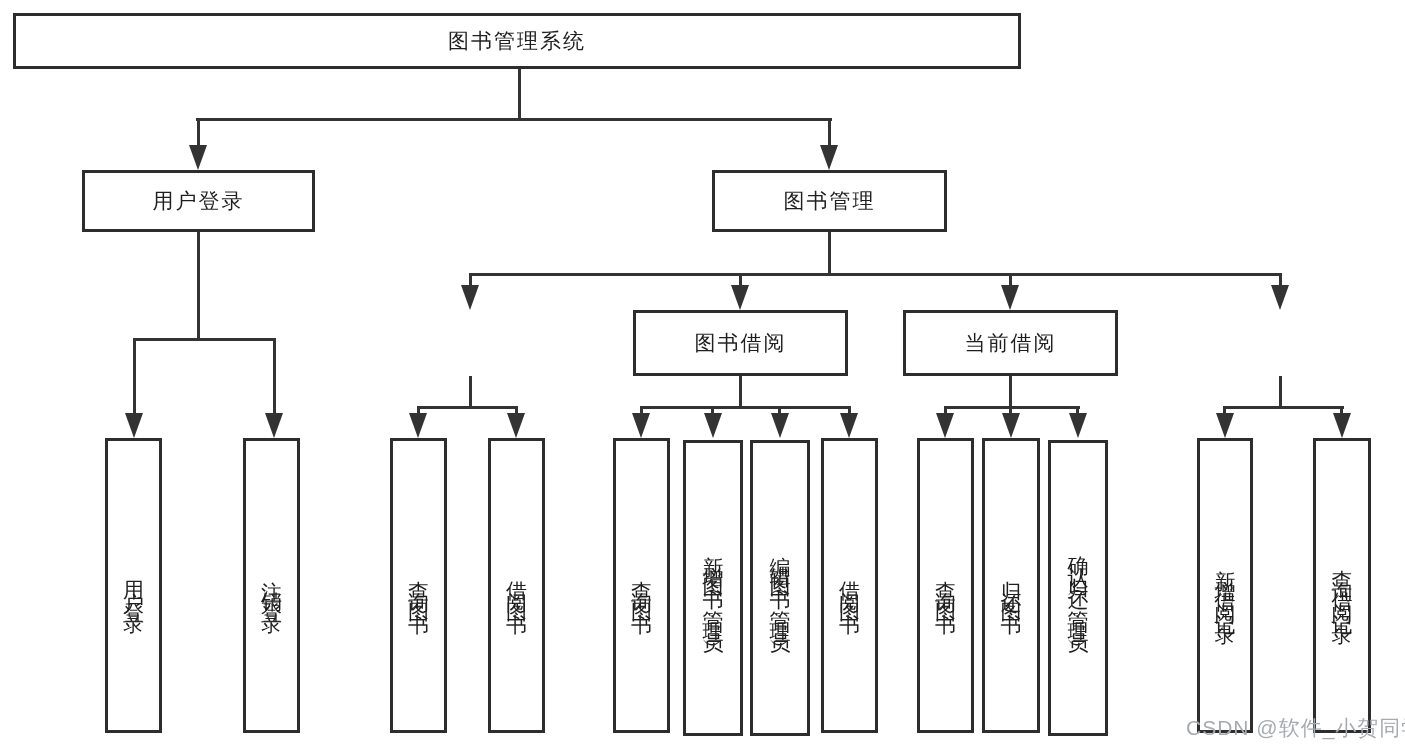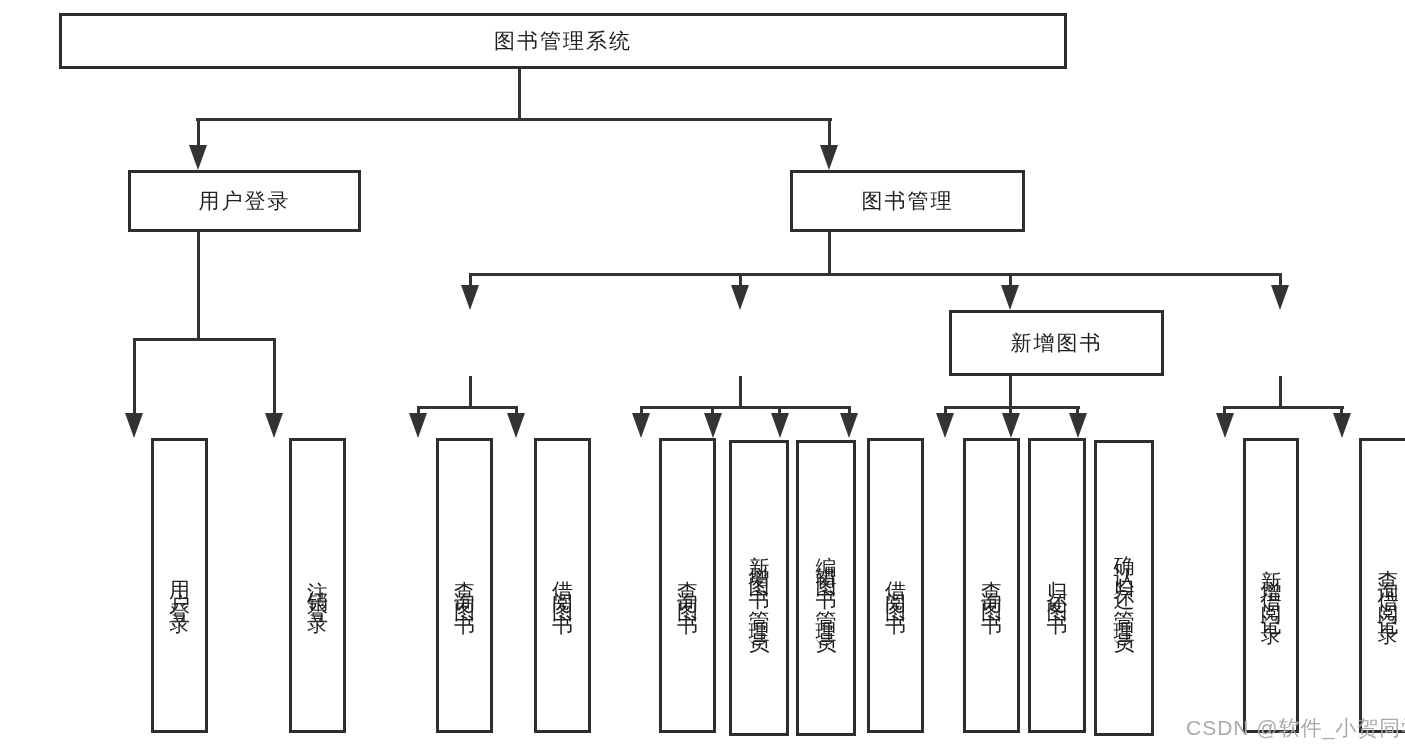--- a/index.html
+++ b/index.html
@@ -12,21 +12,21 @@
   html,body{margin:0;padding:0;background:#fff;}
   .stage{
     position:relative;width:1405px;height:747px;overflow:hidden;
     background:var(--bg);
     font-family:"Liberation Sans","DejaVu Sans",sans-serif;
     color:var(--text);
   }
   .box{
     position:absolute;box-sizing:border-box;
     border:3px solid var(--border);background:#fff;
-    display:flex;align-items:center;justify-content:center;margin-left:46px;
+    display:flex;align-items:center;justify-content:center;
   }
   .box .lbl{font-size:21px;letter-spacing:2px;white-space:nowrap;}
   .vbox .lbl{
     writing-mode:vertical-rl;text-orientation:mixed;
     font-size:21px;letter-spacing:11px;white-space:nowrap;
   }
   .hline,.vline{position:absolute;background:var(--line);}
   .hline{height:3px;}
   .vline{width:3px;}
   .ah{
@@ -52,21 +52,21 @@
   <div class="vline" style="left:518px;top:69px;height:49px"></div>
   <div class="hline" style="left:196px;top:118px;width:636px"></div>
   <div class="vline" style="left:197px;top:118px;height:29px"></div>
   <div class="ah" style="left:189px;top:145px"></div>
   <div class="vline" style="left:828px;top:118px;height:29px"></div>
   <div class="ah" style="left:820px;top:145px"></div>
 
   <div class="box" style="left:82px;top:170px;width:233px;height:62px">
     <span class="lbl">用户登录</span>
   </div>
-  <div class="box" style="left:744px;top:170px;width:235px;height:62px">
+  <div class="box" style="left:712px;top:170px;width:235px;height:62px">
     <span class="lbl">图书管理</span>
   </div>
 
   <div class="vline" style="left:197px;top:232px;height:106px"></div>
   <div class="hline" style="left:133px;top:338px;width:143px"></div>
   <div class="vline" style="left:133px;top:338px;height:75px"></div>
   <div class="ah" style="left:125px;top:413px"></div>
   <div class="vline" style="left:273px;top:338px;height:75px"></div>
   <div class="ah" style="left:265px;top:413px"></div>
 
@@ -74,22 +74,25 @@
   <div class="hline" style="left:469px;top:273px;width:813px"></div>
   <div class="vline" style="left:469px;top:273px;height:14px"></div>
   <div class="ah" style="left:461px;top:285px"></div>
   <div class="vline" style="left:739px;top:273px;height:14px"></div>
   <div class="ah" style="left:731px;top:285px"></div>
   <div class="vline" style="left:1009px;top:273px;height:14px"></div>
   <div class="ah" style="left:1001px;top:285px"></div>
   <div class="vline" style="left:1279px;top:273px;height:14px"></div>
   <div class="ah" style="left:1271px;top:285px"></div>
 
+  <div class="box" style="left:633px;top:310px;width:215px;height:66px">
+    <span class="lbl">图书借阅</span>
+  </div>
   <div class="box" style="left:903px;top:310px;width:215px;height:66px">
-    <span class="lbl">新增图书</span>
+    <span class="lbl">当前借阅</span>
   </div>
 
   <div class="vline" style="left:469px;top:376px;height:30px"></div>
   <div class="hline" style="left:417px;top:406px;width:101px"></div>
   <div class="vline" style="left:417px;top:406px;height:8px"></div>
   <div class="ah" style="left:409px;top:413px"></div>
   <div class="vline" style="left:515px;top:406px;height:8px"></div>
   <div class="ah" style="left:507px;top:413px"></div>
 
   <div class="vline" style="left:739px;top:376px;height:30px"></div>

